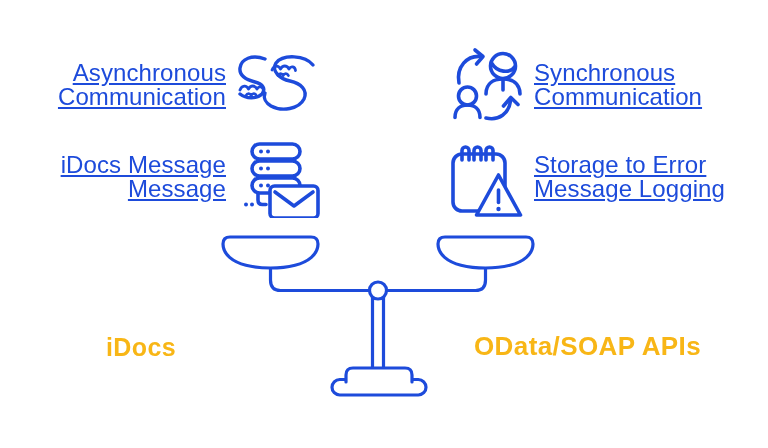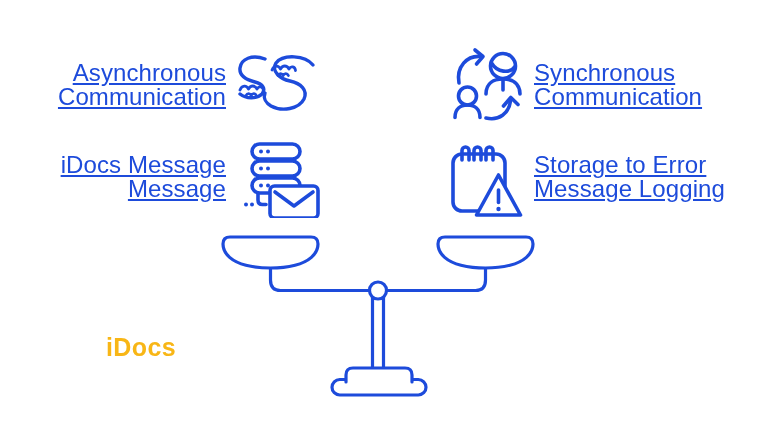--- a/index.html
+++ b/index.html
@@ -113,14 +113,15 @@
     <path d="M60.5 40 V52 Q60.5 62.5 70.5 62.5 H265.5 Q275.5 62.5 275.5 52 V40"></path>
     <path d="M162.5 140 V70 M173.5 140 V70"></path>
     <rect x="122" y="151.5" width="94" height="15.5" rx="7.75" fill="#FFFFFF"></rect>
     <path d="M136 154 V147 Q136 140 143 140 H195 Q202 140 202 147 V154" fill="#FFFFFF"></path>
     <circle cx="168" cy="62.5" r="8.5" fill="#FFFFFF"></circle>
     <path fill="#FFFFFF" transform="translate(13,9)" d="M7 0 H88 Q95 0 95 7 C95 17.5 85 25 72 28.2 Q61 31 47.5 31 Q34 31 23 28.2 C10 25 0 17.5 0 7 Q0 0 7 0 Z"></path>
     <path fill="#FFFFFF" transform="translate(228,9)" d="M7 0 H88 Q95 0 95 7 C95 17.5 85 25 72 28.2 Q61 31 47.5 31 Q34 31 23 28.2 C10 25 0 17.5 0 7 Q0 0 7 0 Z"></path>
   </svg>
 
   <div class="side-label" style="left:106px; top:333px; width:120px; text-align:left; font-size:25px;">iDocs</div>
+  <div class="side-label" style="left:474px; top:331px; font-size:26px;">OData/SOAP APIs</div>
 
 </div>
 
 </body></html>

